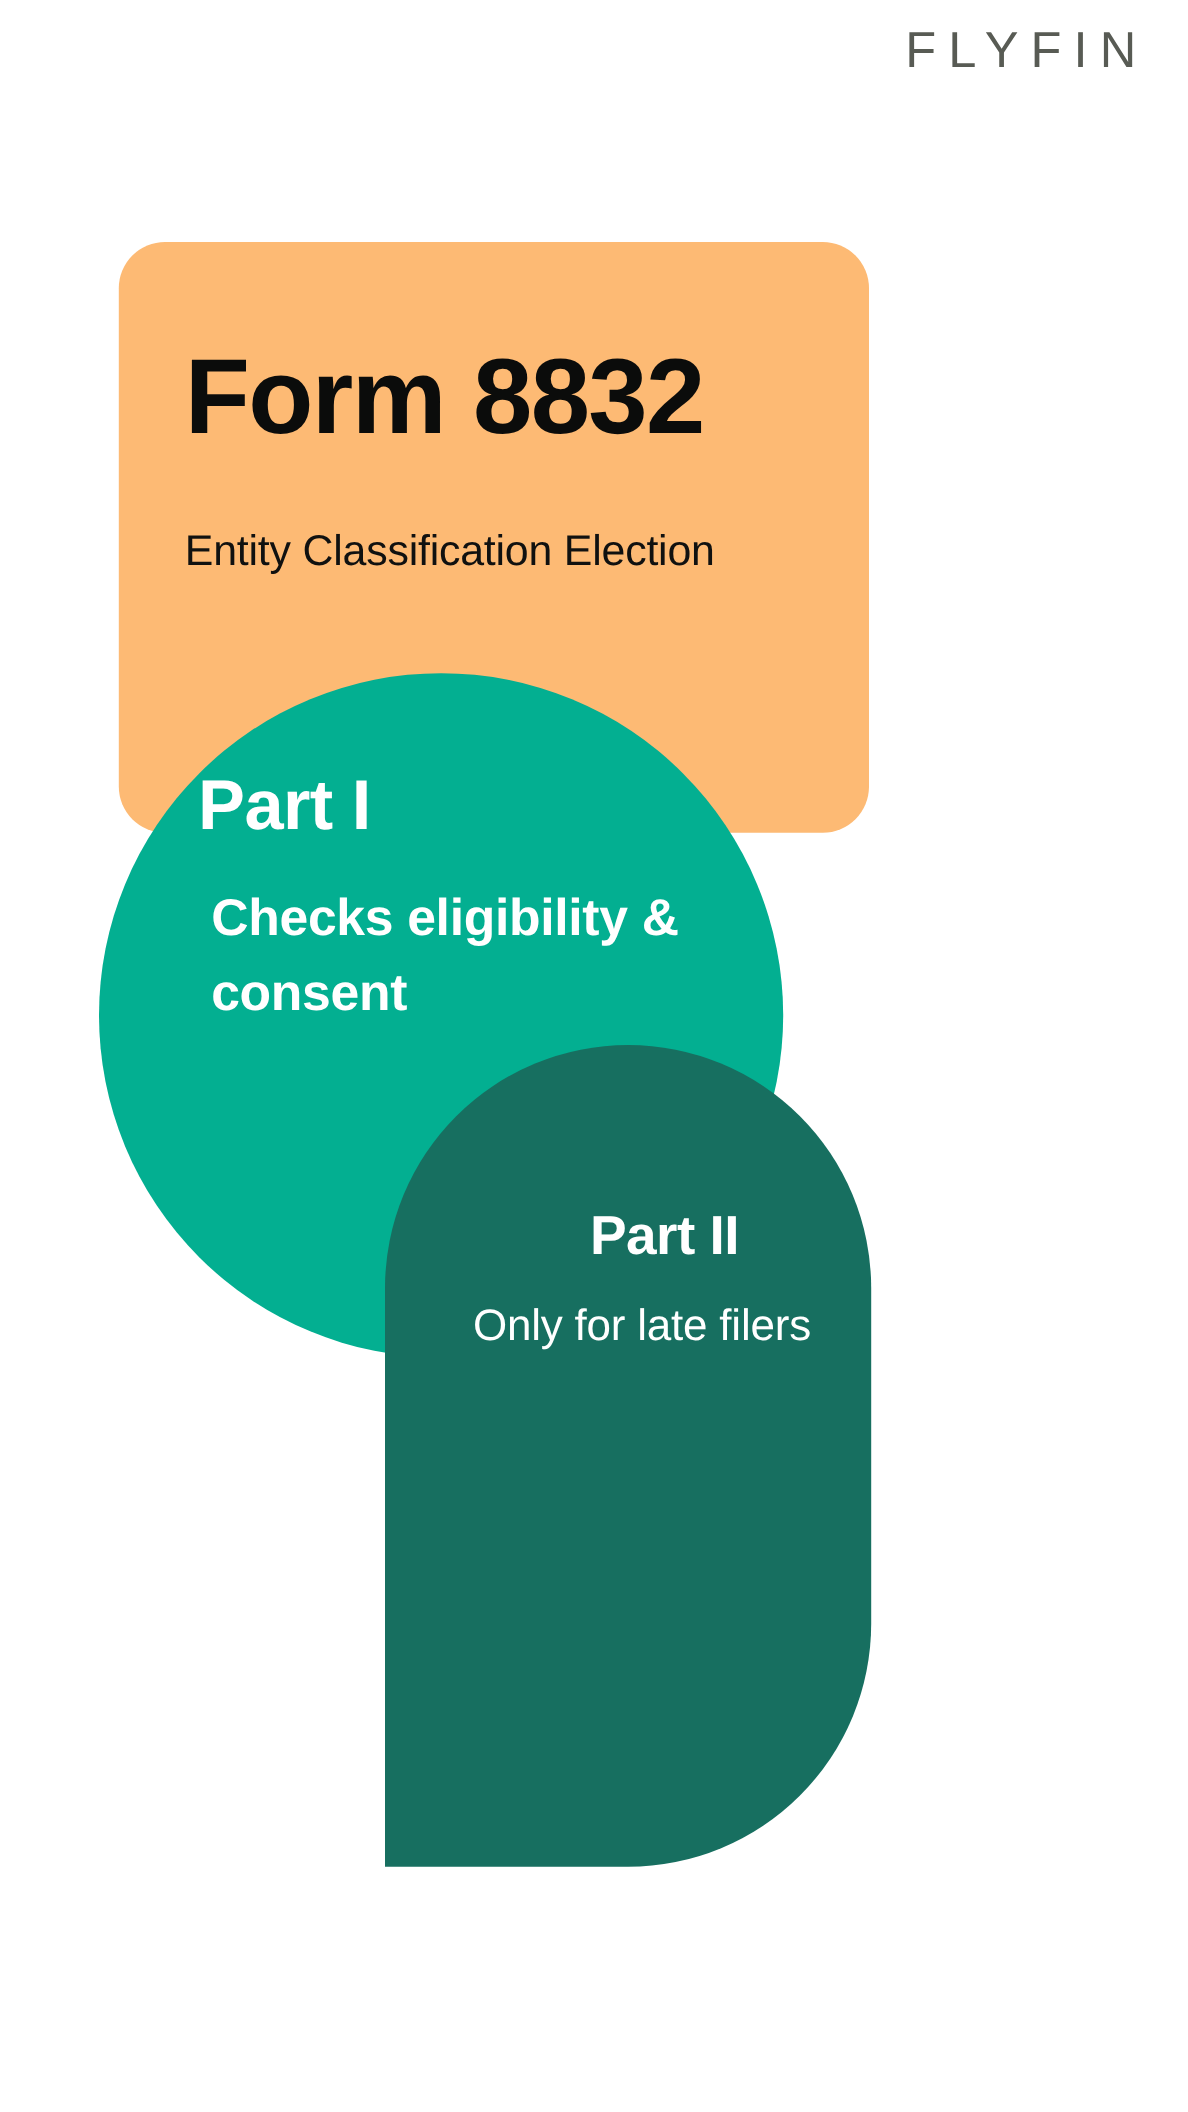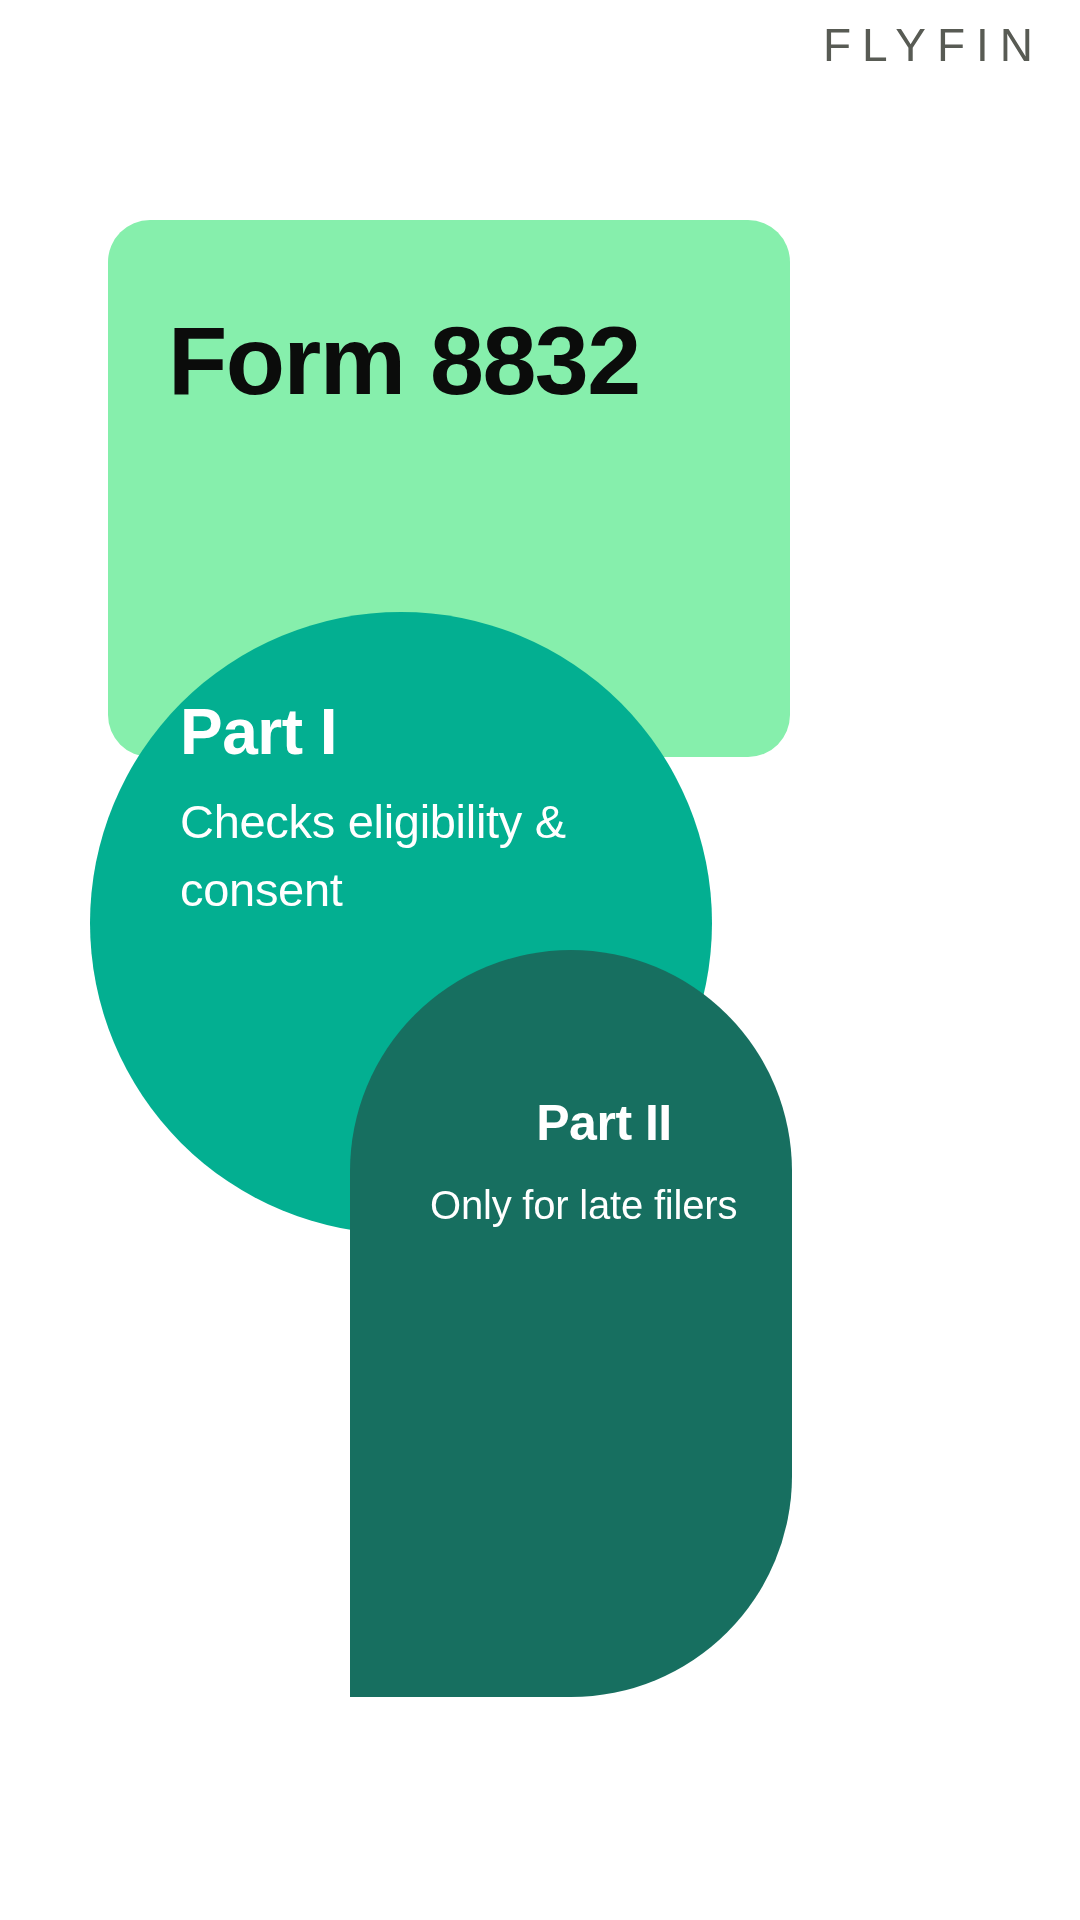--- a/index.html
+++ b/index.html
@@ -34,21 +34,21 @@
     text-indent: 11px;
   }
 
   
   .title-card {
     position: absolute;
     left: 108px;
     top: 220px;
     width: 682px;
     height: 537px;
-    background: #86efac;
+    background: #fdba74;
     border-radius: 42px;
     z-index: 1;
   }
   .title-card-inner {
     position: absolute;
     left: 60px;
     top: 92px;
     right: 24px;
   }
   .form-title {
@@ -91,24 +91,24 @@
   }
   .part-label {
     font-size: 64px;
     font-weight: 700;
     color: #ffffff;
     line-height: 1.0;
     letter-spacing: -0.5px;
     margin: 0;
   }
   .part-one-body {
-    margin: 0;
+    margin: 12px;
     padding-top: 24px;
     font-size: 47px;
-    font-weight: 400;
+    font-weight: 700;
     color: #ffffff;
     line-height: 1.45;
     letter-spacing: -0.3px;
   }
   .part-one-body .ln { display: block; }
 
   
   .part-two-shape {
     position: absolute;
     left: 350px;
@@ -150,20 +150,21 @@
 </head>
 <body>
 
 <div id="canvas">
 
   <div class="brand-logo">FLYFIN</div>
 
   <div class="title-card">
     <div class="title-card-inner">
       <h1 class="form-title">Form 8832</h1>
+      <p class="form-subtitle">Entity Classification Election</p>
     </div>
   </div>
 
   <div class="part-one-shape"></div>
   <div class="part-one-content">
     <div class="part-label">Part I</div>
     <div class="part-one-body">
       <span class="ln">Checks eligibility &amp;</span>
       <span class="ln">consent</span>
     </div>

